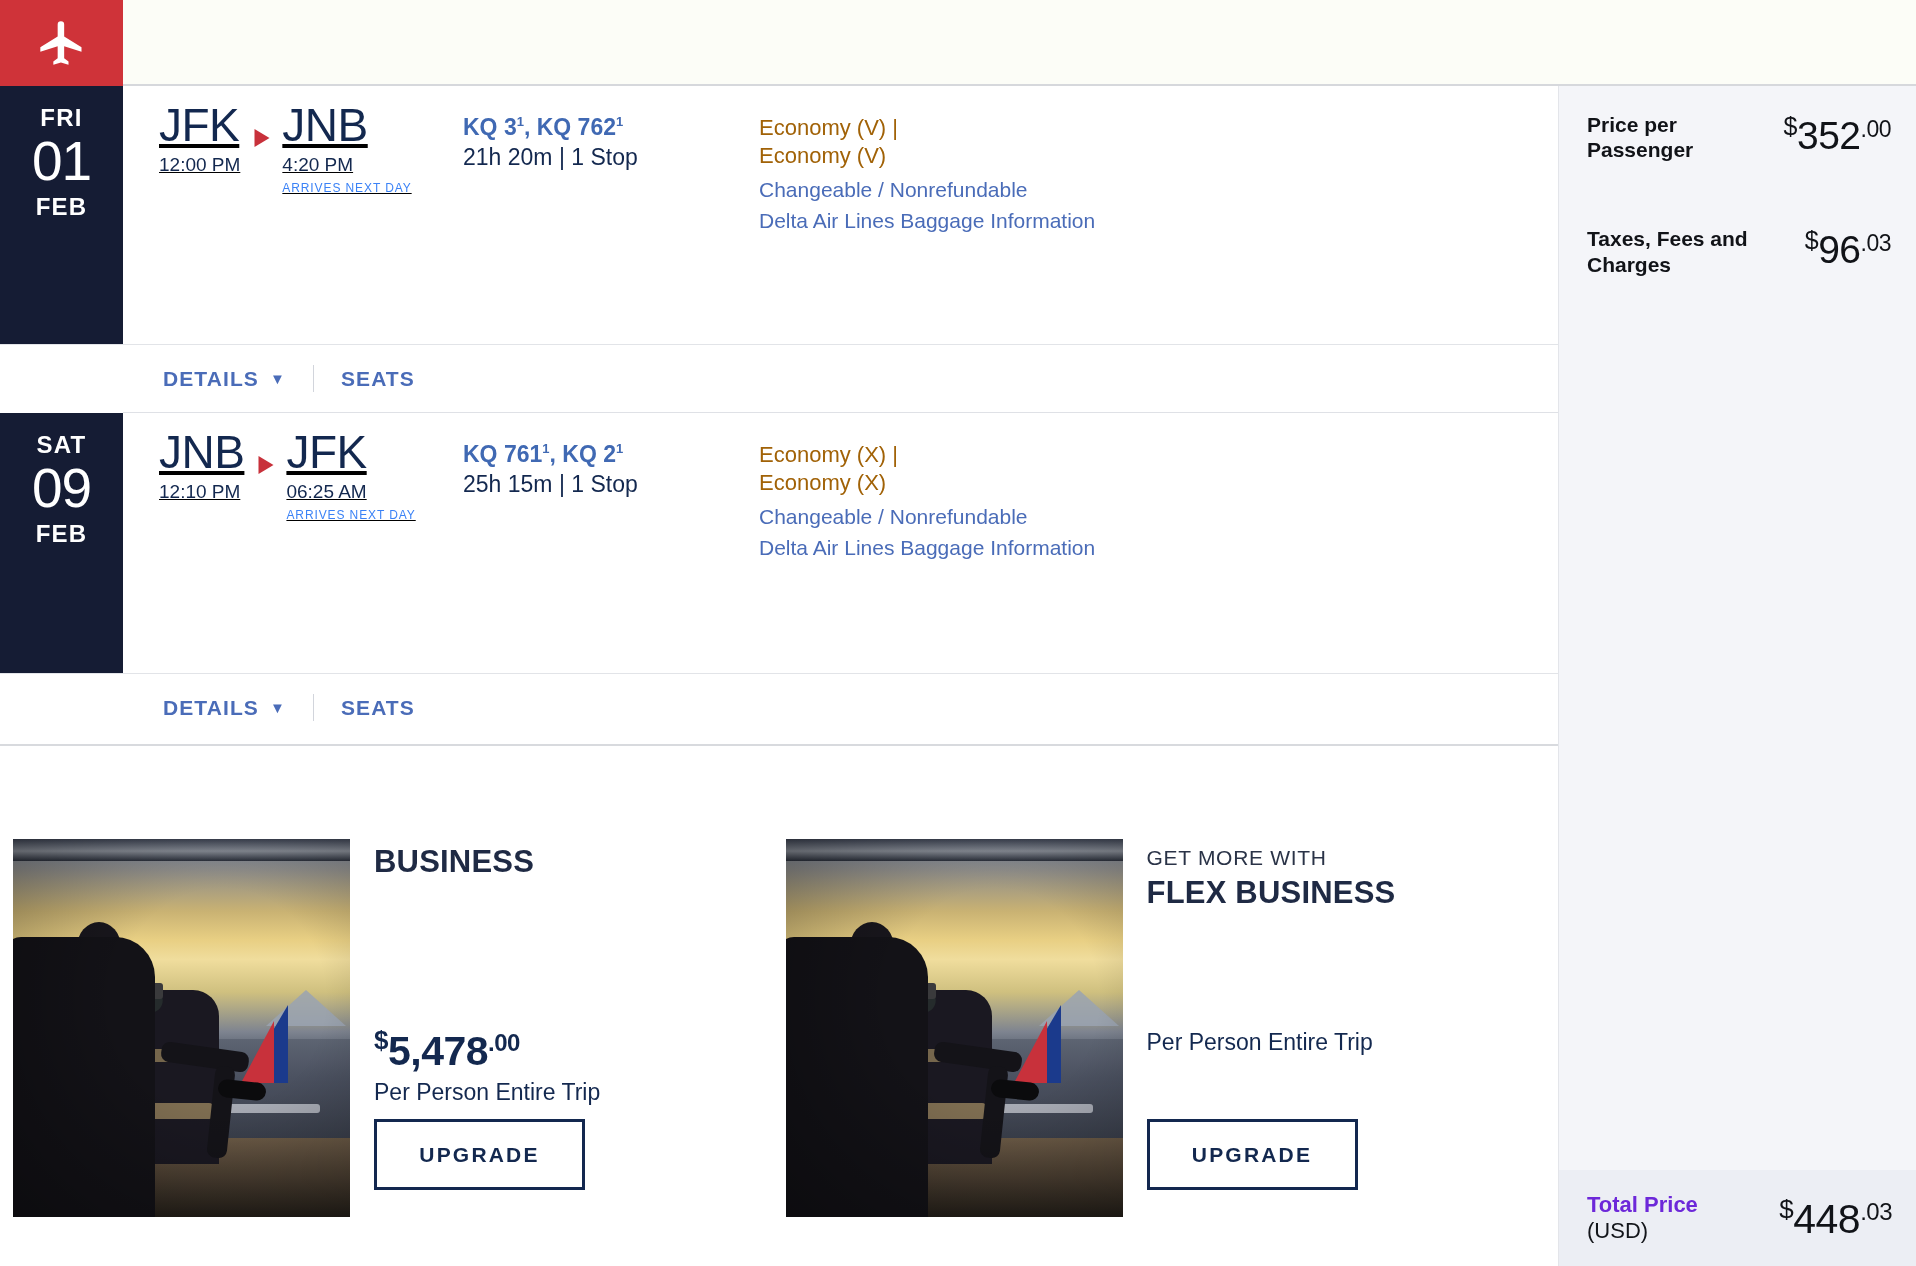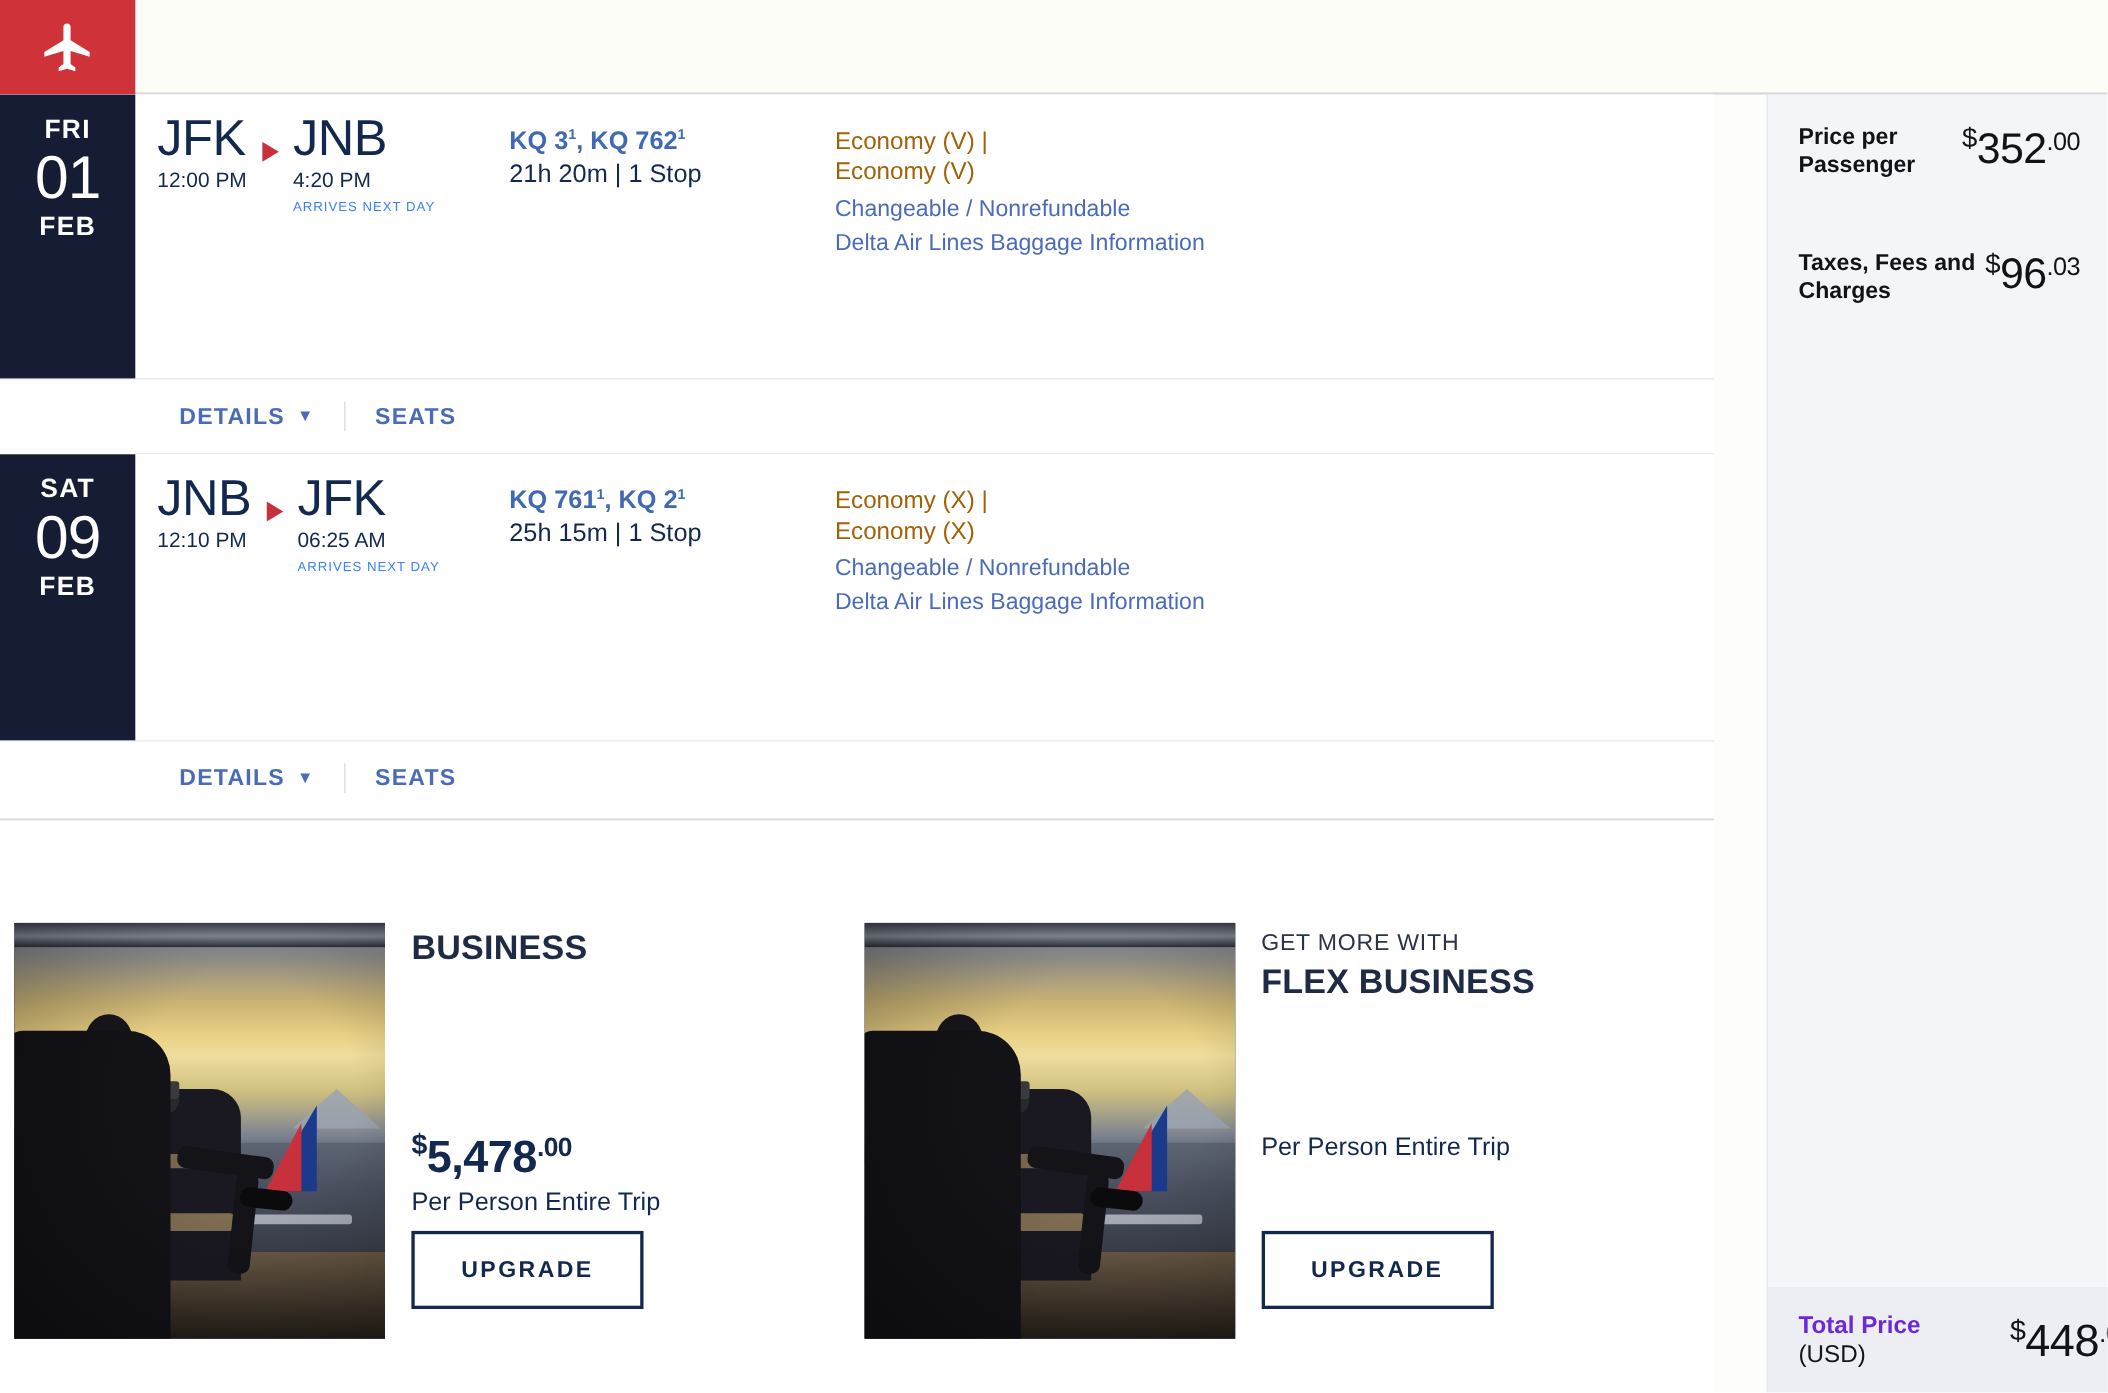--- a/index.html
+++ b/index.html
@@ -42,21 +42,21 @@
     color: #ffffff;
     text-align: center;
     padding-top: 18px;
   }
   .date-dow { font-size: 24px; font-weight: 700; letter-spacing: 1.2px; }
   .date-day { font-size: 55px; font-weight: 400; line-height: 1.0; margin-top: 2px; letter-spacing: -1px; }
   .date-mon { font-size: 24px; font-weight: 700; letter-spacing: 1.2px; margin-top: 4px; }
 
   .flight-body { flex: 1 1 auto; display: flex; padding-top: 15px; }
 
-  .route { width: 340px; flex: 0 0 340px; display: flex; padding-left: 20px; }
+  .route { width: 340px; flex: 0 0 340px; display: flex; padding-left: 36px; text-decoration: underline; }
   .ap { text-align: left; }
   .ap .code { font-size: 46px; color: #13284f; font-weight: 400; letter-spacing: -0.5px; line-height: 1.05; }
   .ap .time { font-size: 19px; color: #13284f; margin-top: 5px; }
   .ap .next { font-size: 12px; color: #3b82f6; letter-spacing: 0.9px; margin-top: 5px; white-space: nowrap; }
   .arrow { display: flex; align-items: flex-start; padding: 28px 12px 0 14px; }
   .arrow svg { width: 16px; height: 18px; display: block; }
   .ap.dest { padding-left: 0; }
 
   .flightnos { width: 280px; flex: 0 0 280px; padding-top: 13px; }
   .flightnos .nums { font-size: 23px; font-weight: 700; color: #4069b3; }
@@ -138,21 +138,21 @@
     position: absolute; left: 24px; top: 280px;
     width: 211px; height: 71px;
     border: 3px solid #13284f; background: transparent;
     color: #13284f; font-size: 21px; font-weight: 700; letter-spacing: 2.2px;
     font-family: "Liberation Sans", sans-serif;
     cursor: pointer;
   }
 
   
   .price-panel {
-    position: absolute; top: 86px; right: 0; width: 310px; height: 1180px;
+    position: absolute; top: 86px; right: 0; width: 358px; height: 1180px;
     background: #f4f5f9;
     border-left: 1px solid #e3e5ea;
   }
   .pp-row { display: flex; justify-content: space-between; align-items: flex-start; padding: 26px 25px 0 28px; }
   .pp-label { font-size: 21px; font-weight: 700; color: #111318; line-height: 1.2; }
   .pp-val { font-size: 39px; font-weight: 400; color: #111318; letter-spacing: -0.5px; white-space: nowrap; }
   .pp-val .cur { font-size: 25px; vertical-align: 14px; }
   .pp-val .cents { font-size: 23px; vertical-align: 12px; }
   .pp-row.taxes { padding-top: 64px; }
   .pp-total {

